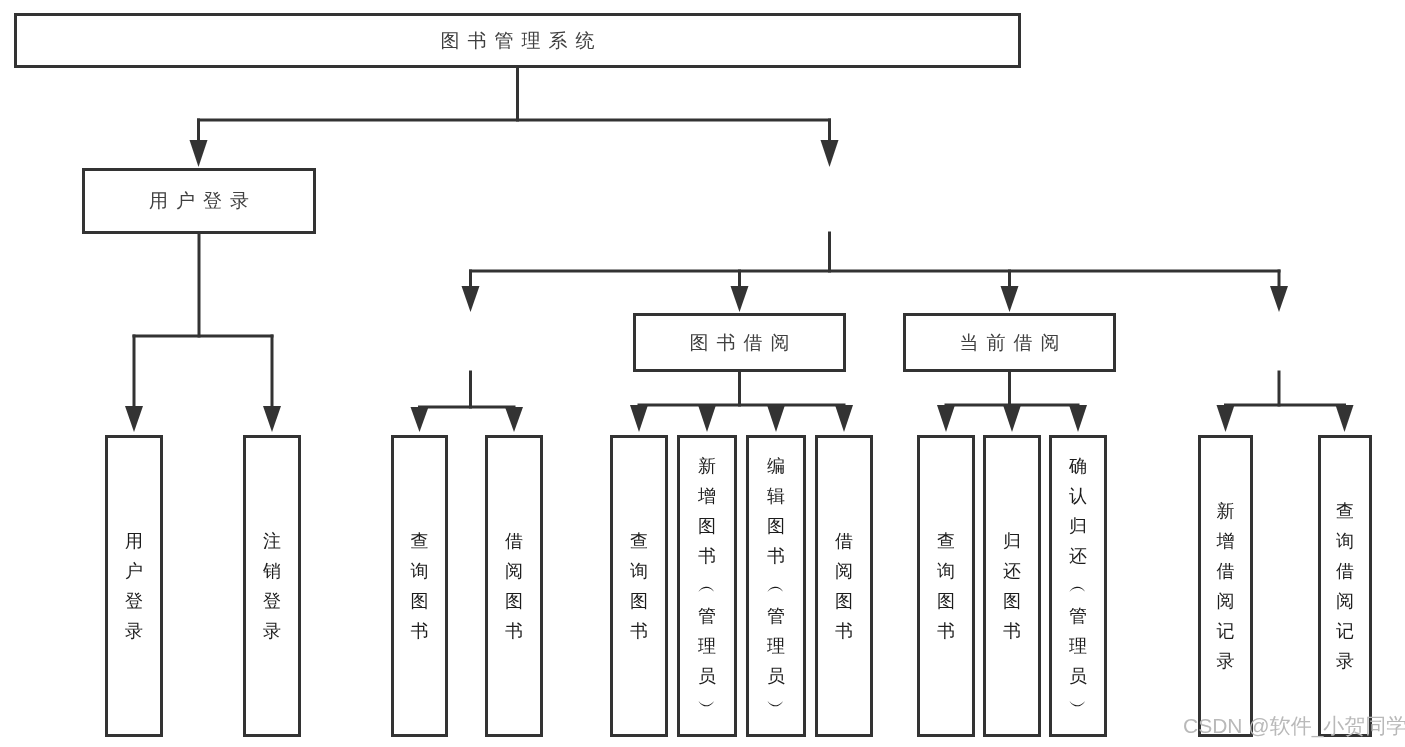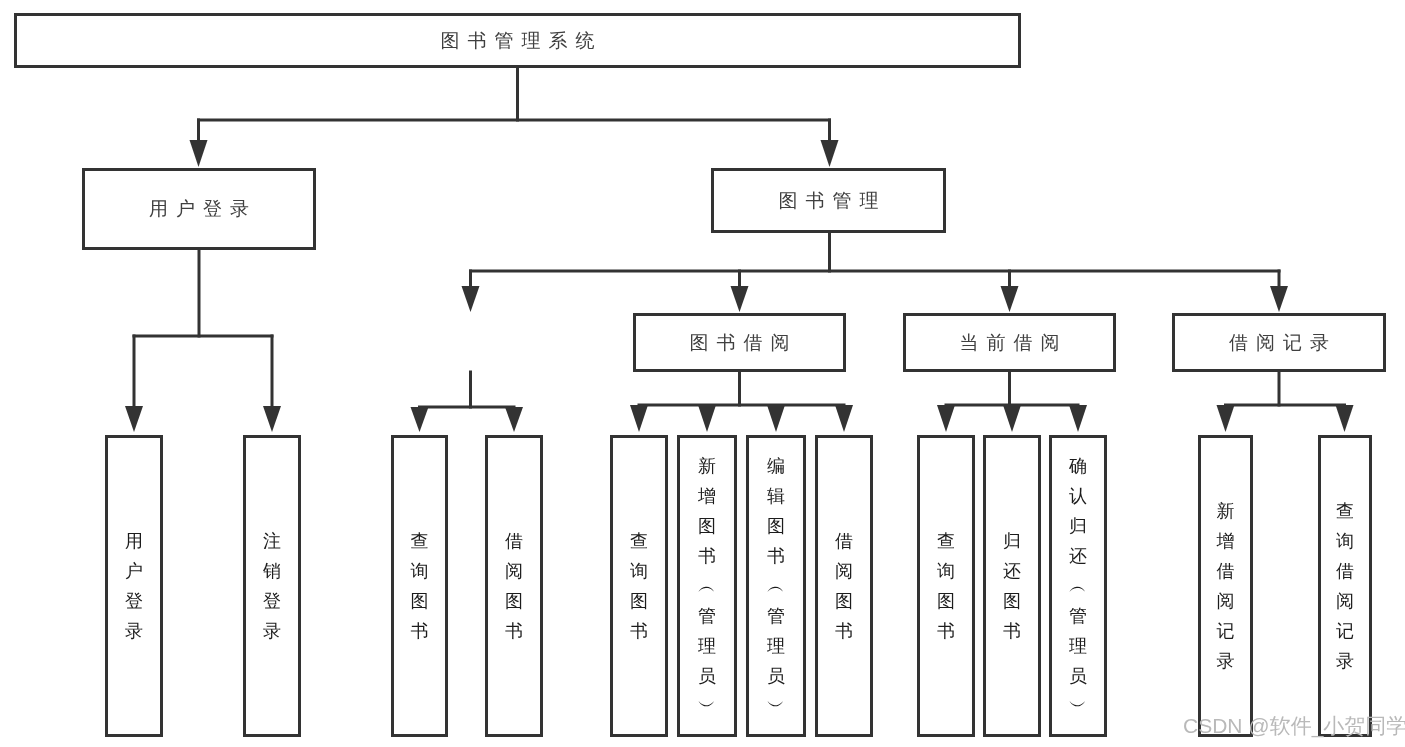--- a/index.html
+++ b/index.html
@@ -127,35 +127,29 @@
       <line x1="1225.5" y1="405" x2="1344.5" y2="405"></line>
       <polygon points="1216.5,405 1234.5,405 1225.5,432"></polygon>
       <polygon points="1335.5,405 1353.5,405 1344.5,432"></polygon>
     </g>
   </svg>
 
   <div class="box" style="left:14px; top:13px; width:1007px; height:55px;">
     <span class="hlabel">图书管理系统</span>
   </div>
 
-  <div class="box" style="left:82px; top:168px; width:234px; height:82px;">
+  <div class="box" style="left:82px; top:168px; width:234px; height:66px;">
     <span class="hlabel">用户登录</span>
-  </div>
-  <div class="box" style="left:711px; top:168px; width:235px; height:65px;">
-    <span class="hlabel">图书管理</span>
   </div>
 
   <div class="box" style="left:903px; top:313px; width:213px; height:59px;">
     <span class="hlabel">当前借阅</span>
   </div>
   <div class="box" style="left:633px; top:313px; width:213px; height:59px;">
     <span class="hlabel">图书借阅</span>
-  </div>
-  <div class="box" style="left:1172px; top:313px; width:214px; height:59px;">
-    <span class="hlabel">借阅记录</span>
   </div>
 
   <div class="box" style="left:105px; top:435px; width:58px; height:302px;">
     <span class="vlabel">
         <div>用</div>
         <div>户</div>
         <div>登</div>
         <div>录</div>
       </span>
   </div>

